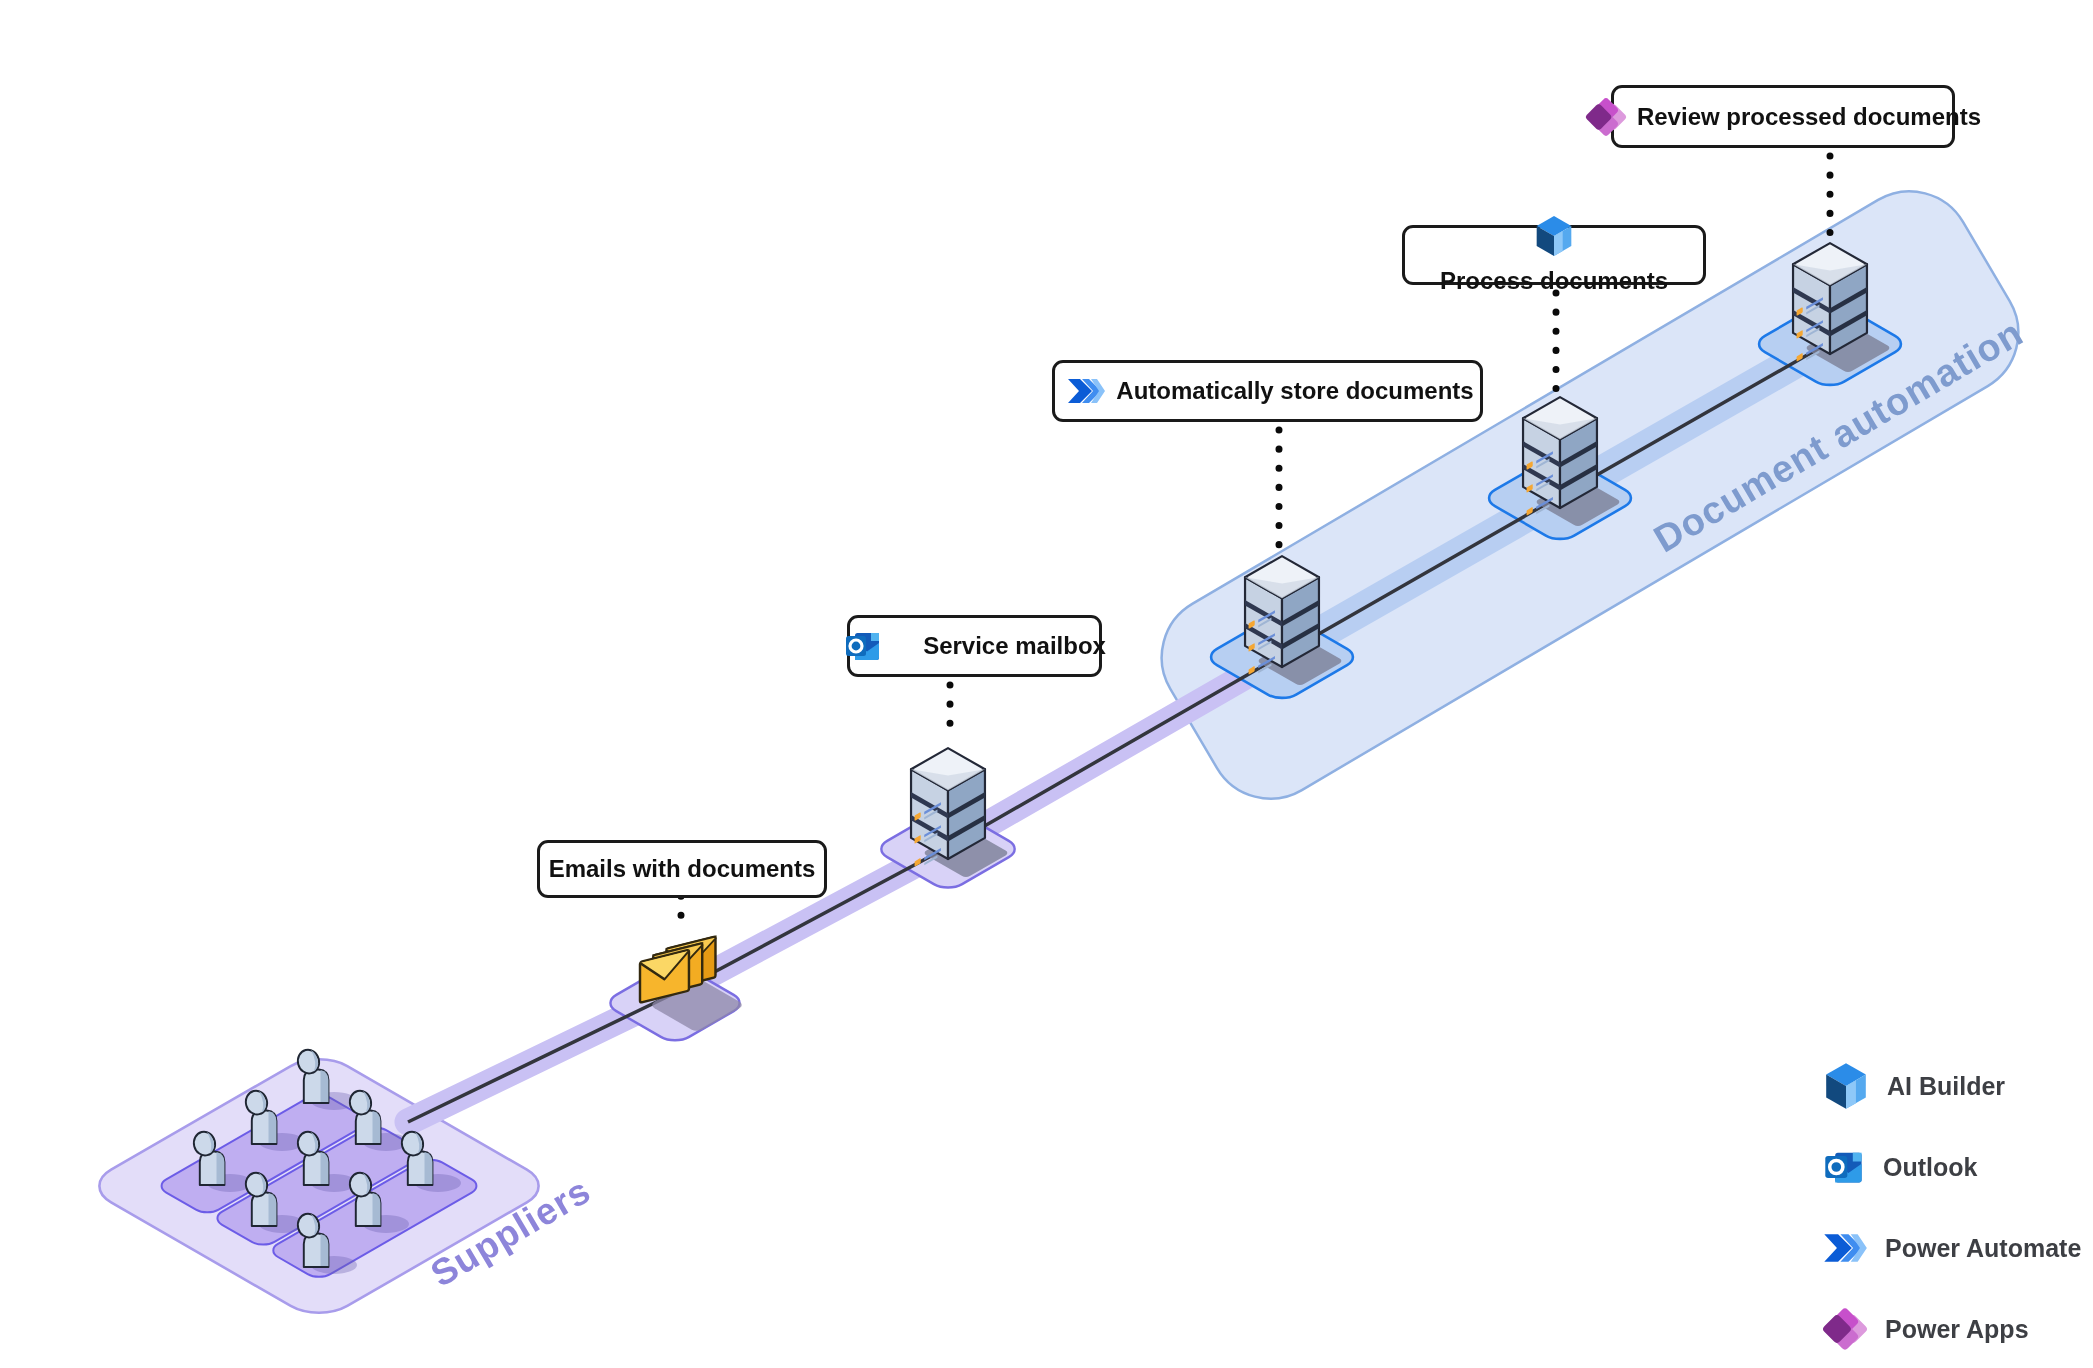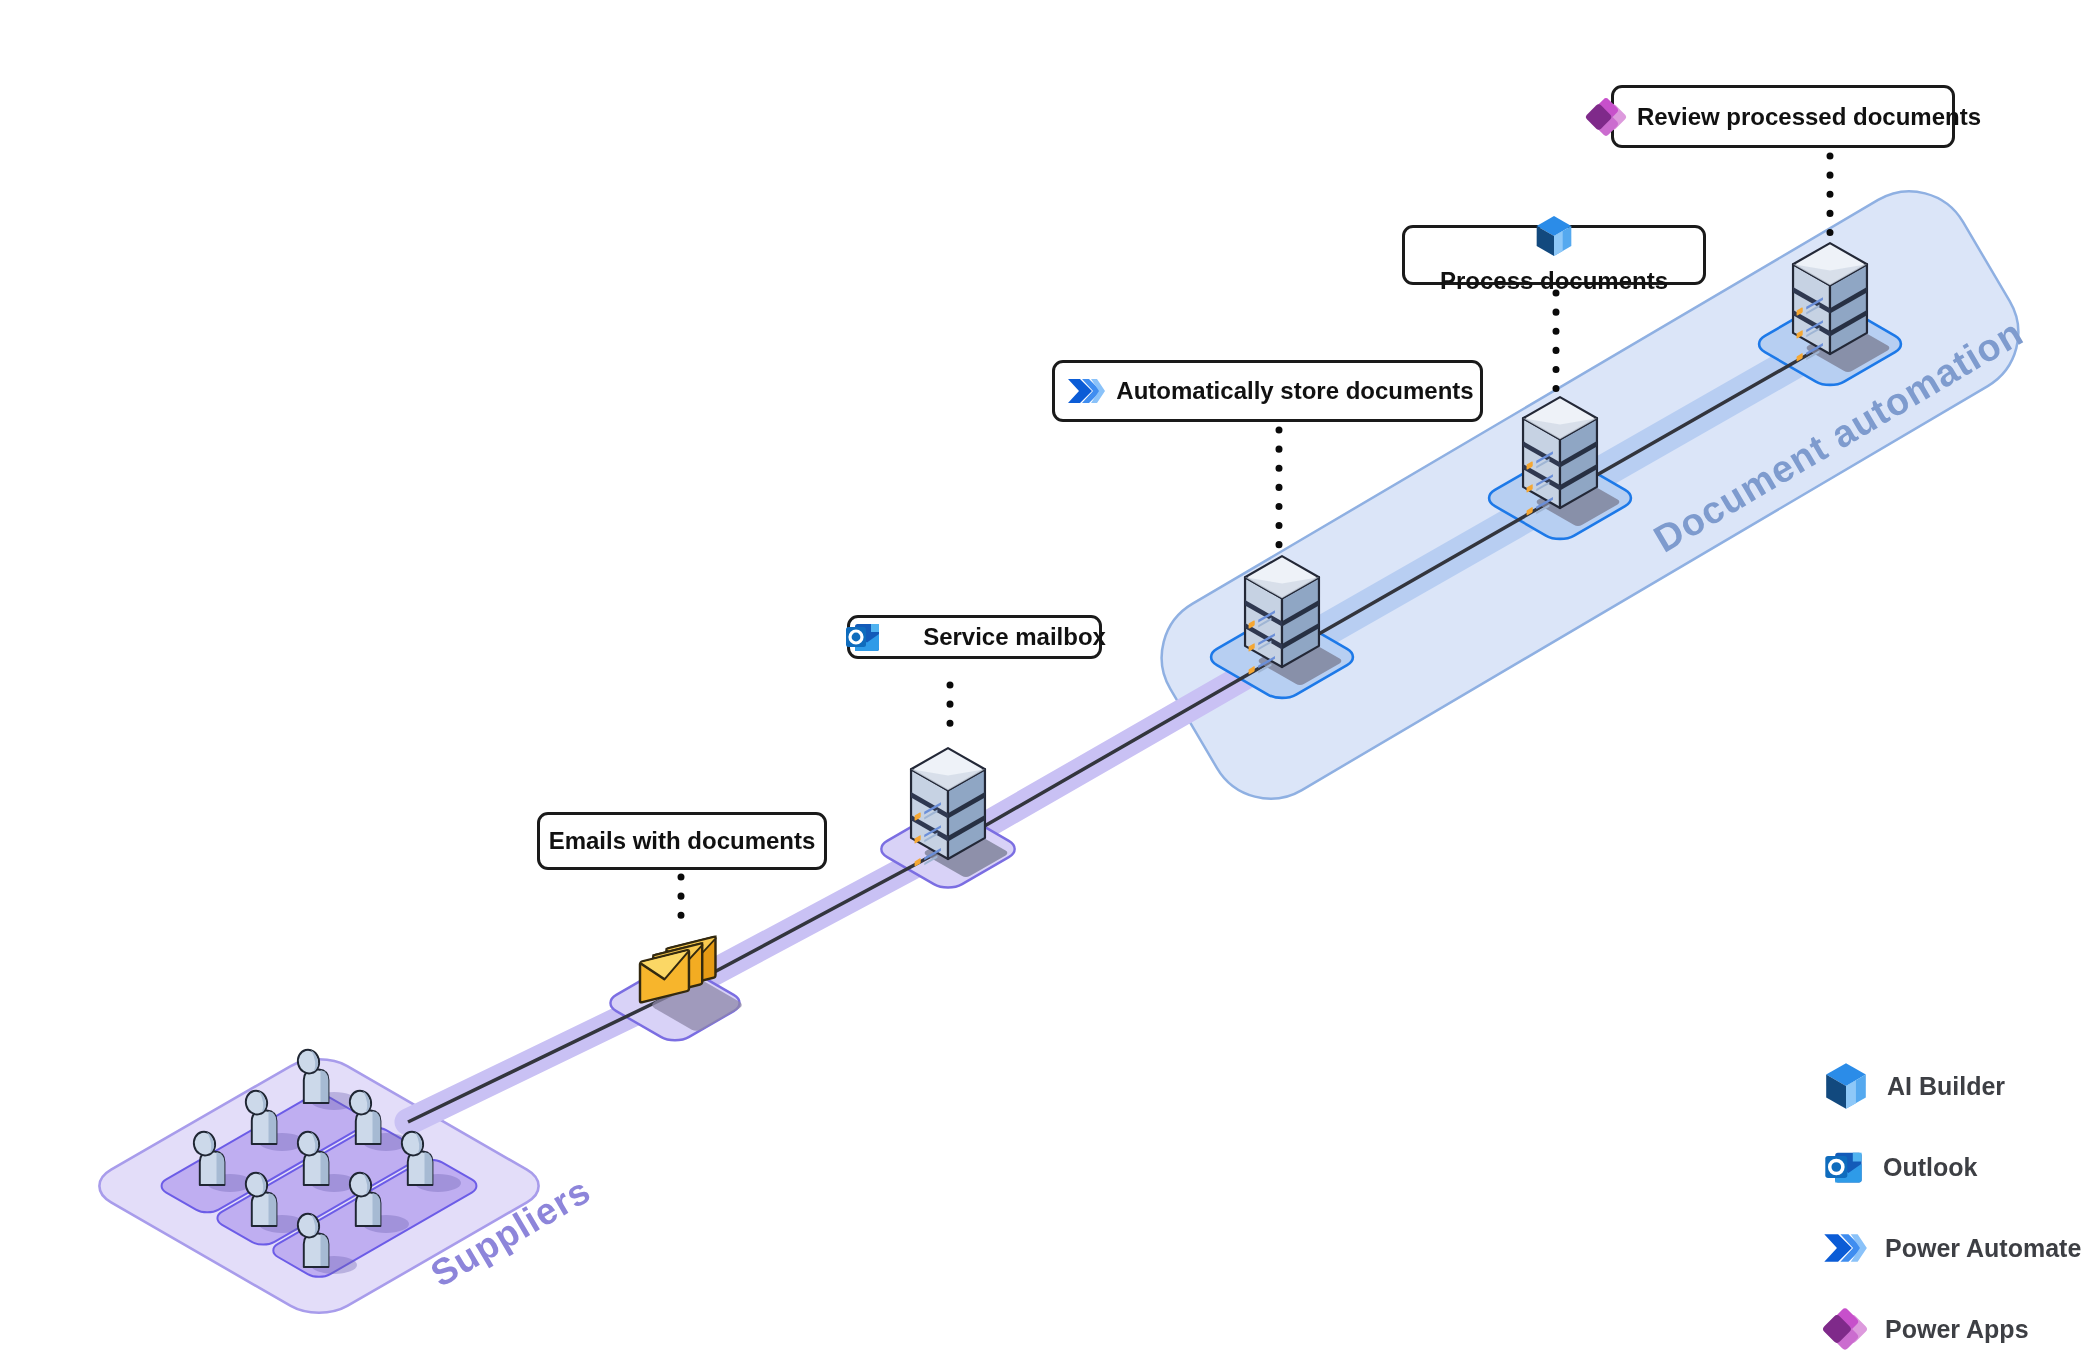--- a/index.html
+++ b/index.html
@@ -21,22 +21,22 @@
     background:#ffffff;
     border:3px solid #1a1a1a;
     border-radius:11px;
     font-weight:bold;
     font-size:24px;
     color:#111111;
     white-space:nowrap;
     padding:0 12px;
   }
   .label-box .step-icon{flex:0 0 auto;display:block;}
-  #label-emails   {left:537px; top:812px; width:290px; height:58px;}
-  #label-mailbox  {left:847px; top:615px; width:255px; height:44px;gap:40px;}
+  #label-emails   {left:537px; top:840px; width:290px; height:58px;}
+  #label-mailbox  {left:847px; top:615px; width:255px; height:62px;gap:40px;}
   #label-store    {left:1052px;top:360px; width:431px; height:62px;padding-left:17px;}
   #label-process  {left:1402px;top:225px; width:304px; height:60px;flex-direction:column;}
   #label-review   {left:1611px;top:85px;  width:344px; height:63px;}
   #legend{
     position:absolute;
     left:1822px; top:1060px;
     display:flex;
     flex-direction:column;
     gap:29px;
   }

